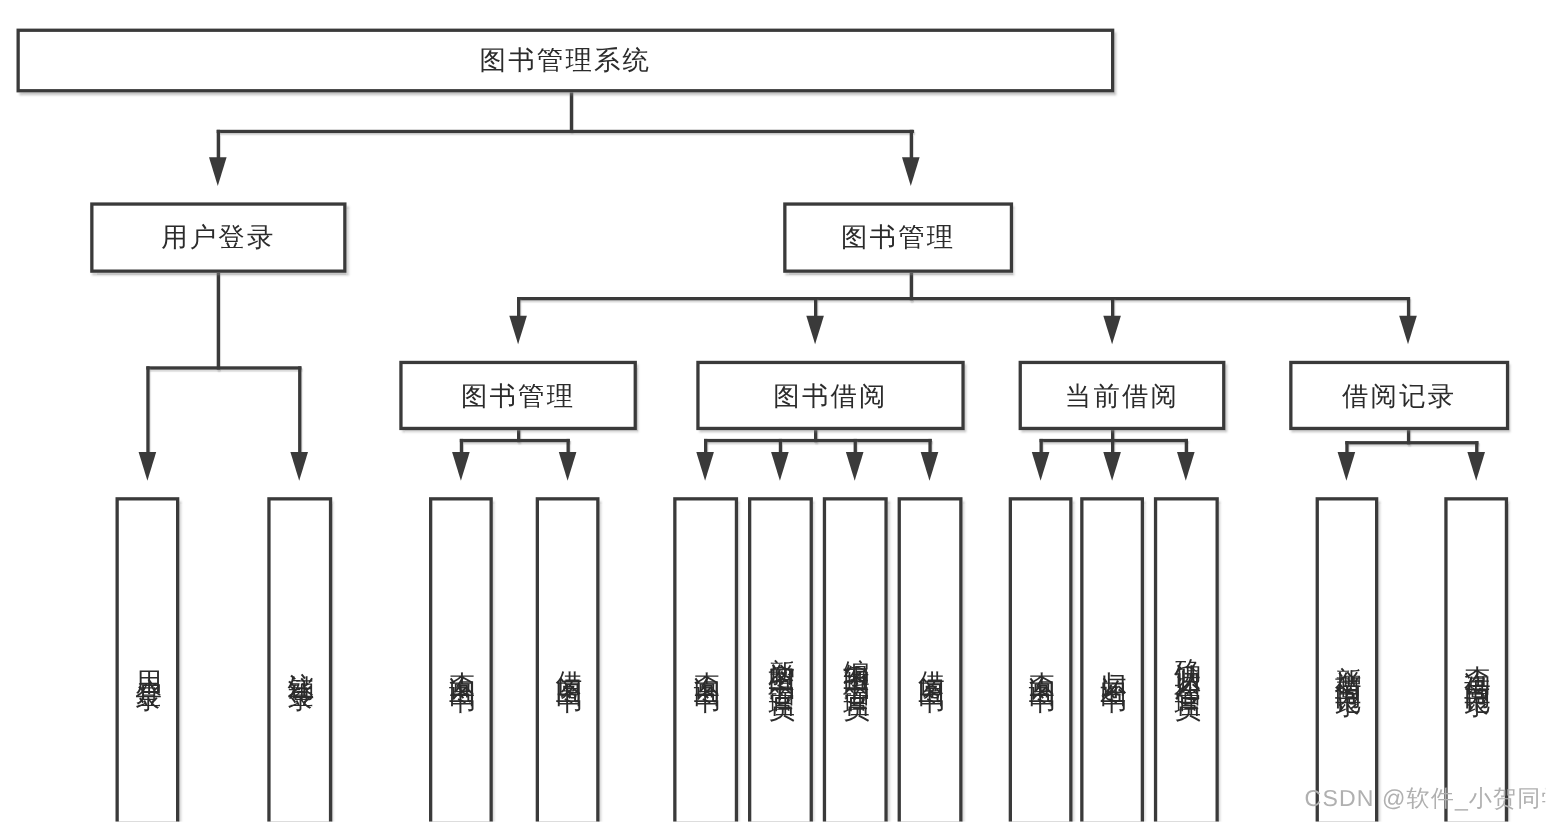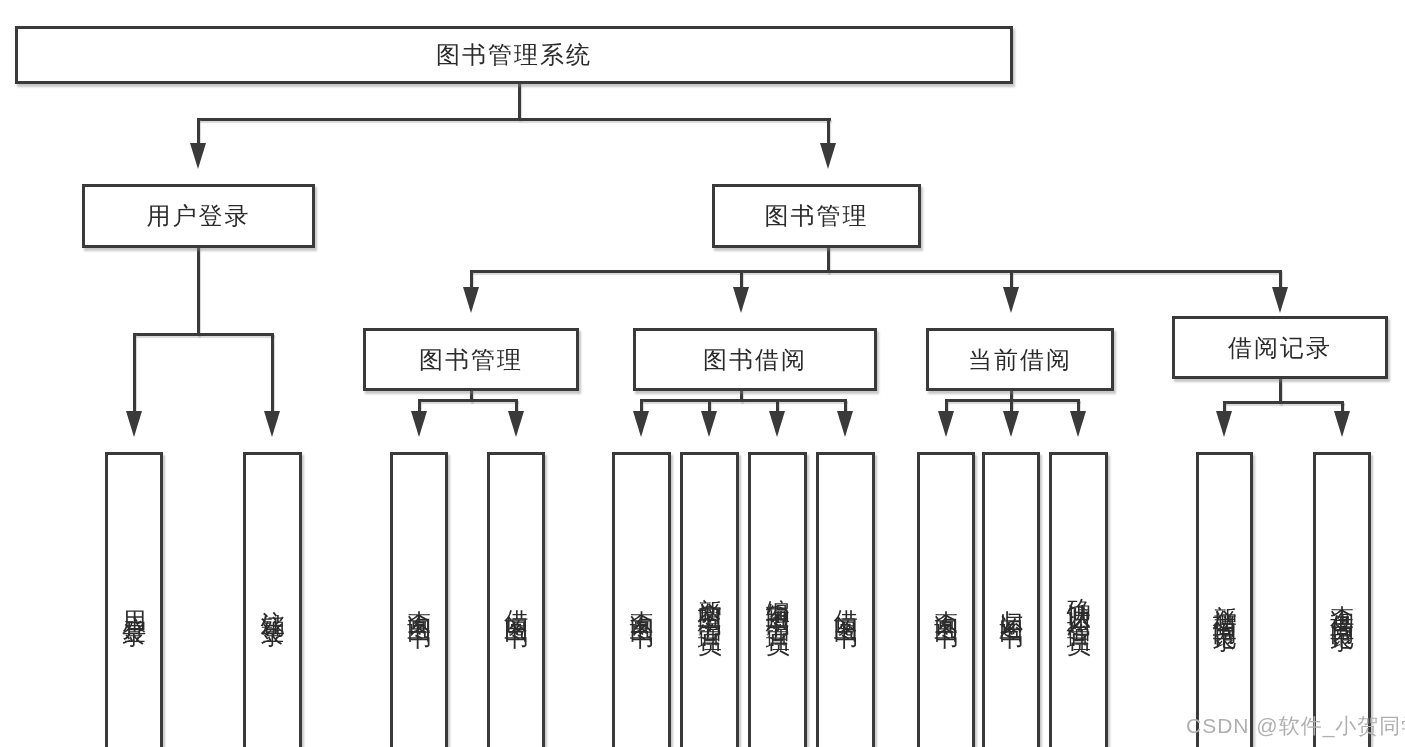--- a/index.html
+++ b/index.html
@@ -92,21 +92,21 @@
     <div class="tri" style="left:733px;top:287px"></div>
     <div class="vline" style="left:1010px;top:270px;height:20px"></div>
     <div class="tri" style="left:1003px;top:287px"></div>
     <div class="vline" style="left:1279px;top:270px;height:20px"></div>
     <div class="tri" style="left:1272px;top:287px"></div>
   </div>
 
   <div class="node hbox" style="left:363px;top:313px;width:216px;height:63px">图书管理</div>
   <div class="node hbox" style="left:633px;top:313px;width:244px;height:63px">图书借阅</div>
   <div class="node hbox" style="left:926px;top:313px;width:188px;height:63px">当前借阅</div>
-  <div class="node hbox" style="left:1172px;top:301px;width:216px;height:63px">借阅记录</div>
+  <div class="node hbox" style="left:1172px;top:313px;width:200px;height:63px">借阅记录</div>
 
   <div>
     <div class="vline" style="left:470px;top:376px;height:26px"></div>
     <div class="hline" style="left:418px;top:399px;width:100px"></div>
     <div class="vline" style="left:418px;top:399px;height:14px"></div>
     <div class="tri" style="left:411px;top:411px"></div>
     <div class="vline" style="left:515px;top:399px;height:14px"></div>
     <div class="tri" style="left:508px;top:411px"></div>
   </div>
 

